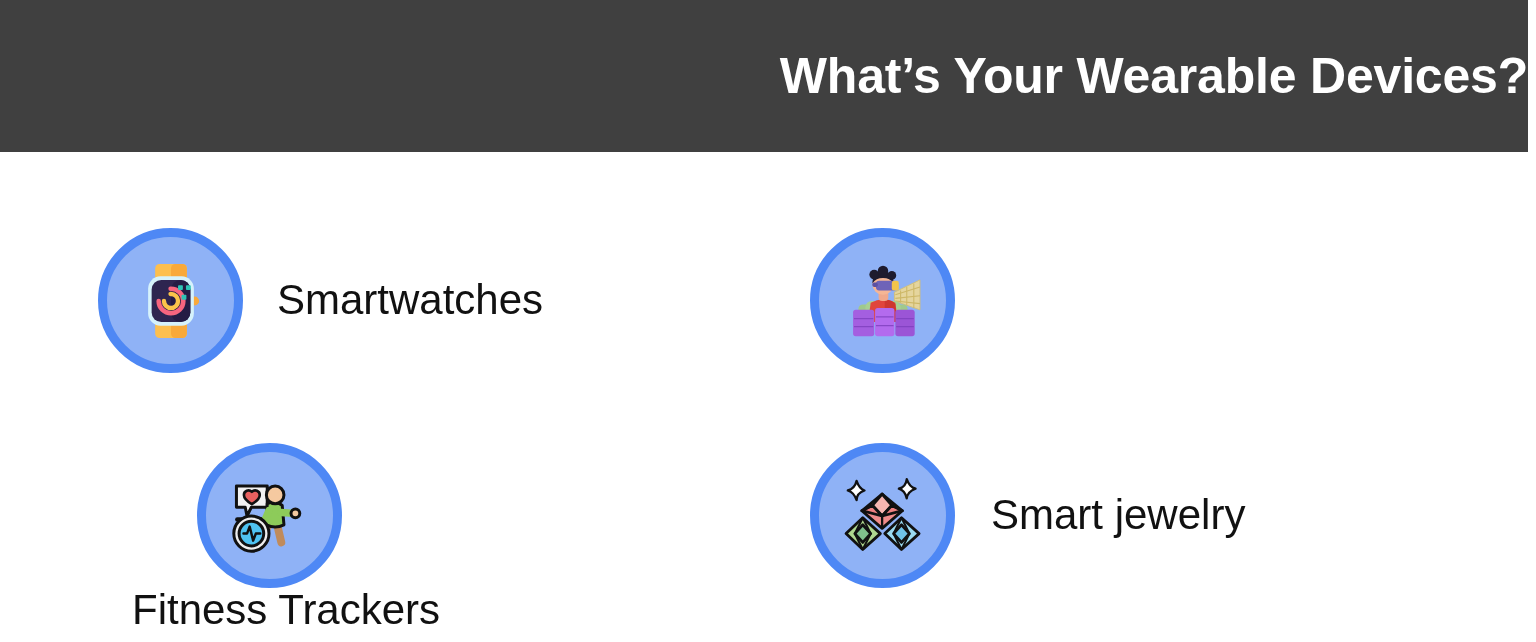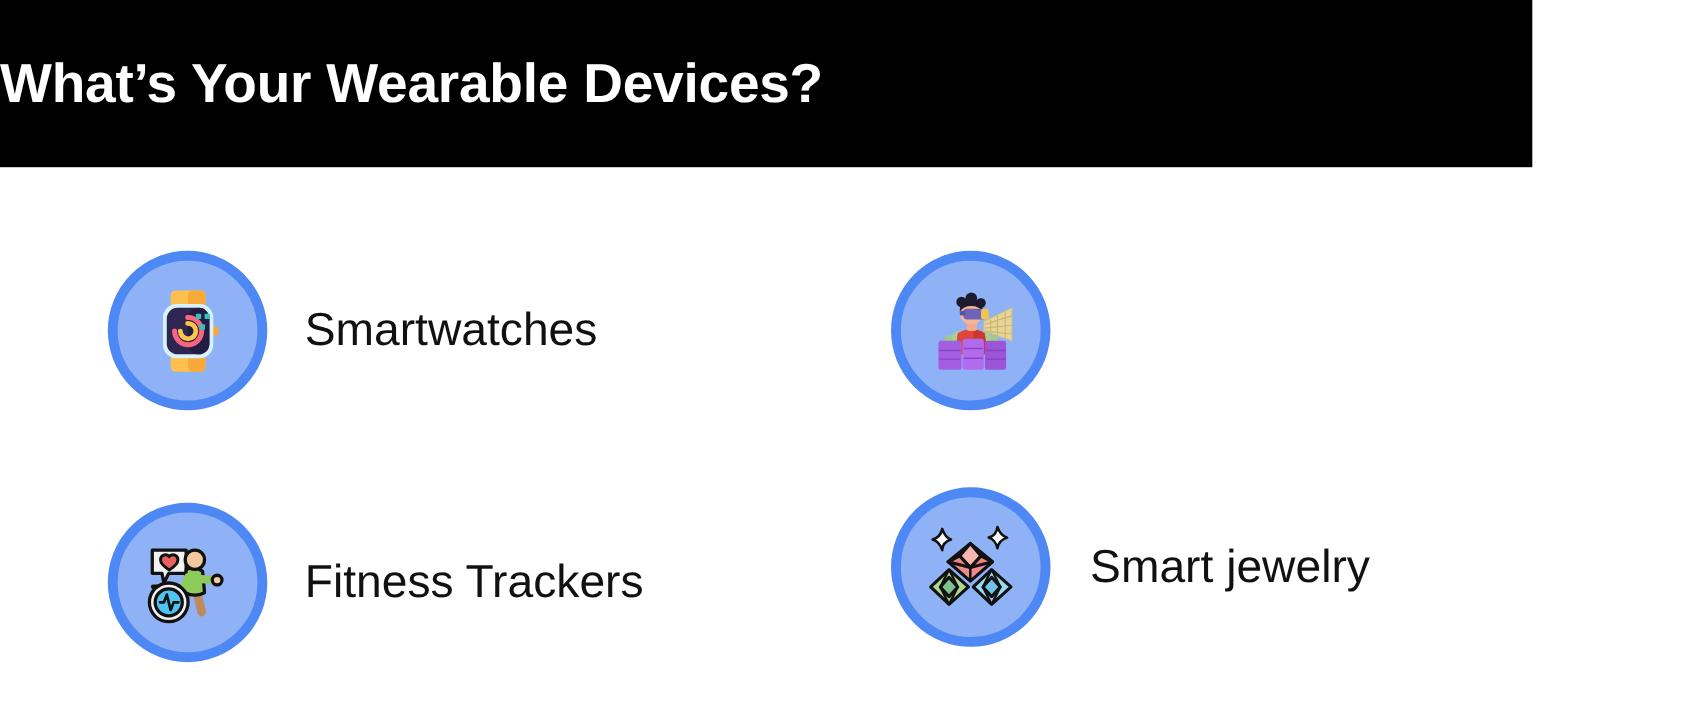--- a/index.html
+++ b/index.html
@@ -19,26 +19,26 @@
     width: 1536px;
     height: 642px;
     background: #ffffff;
   }
 
   
   .header-band {
     position: absolute;
     left: 0;
     top: 0;
-    width: 1393px;
+    width: 1528px;
     height: 152px;
-    background: #000000;
+    background: #404040;
     display: flex;
     align-items: center;
-    justify-content: flex-start;
+    justify-content: flex-end;
   }
   .header-title {
     color: #ffffff;
     font-family: "Liberation Sans", sans-serif;
     font-size: 50px;
     font-weight: bold;
     letter-spacing: -0.2px;
     line-height: 1;
     white-space: nowrap;
     margin: 0;
@@ -54,21 +54,21 @@
     height: 490px;
   }
 
   .item {
     position: absolute;
     display: flex;
     align-items: center;
   }
   .item-r1c1 { left: 98px;  top: 76px; }
   .item-r1c2 { left: 810px; top: 76px; }
-  .item-r2c1 { left: 98px;  top: 305px; }
+  .item-r2c1 { left: 98px;  top: 291px; flex-direction: column; }
   .item-r2c2 { left: 810px; top: 291px; }
 
   .icon-badge {
     position: relative;
     width: 145px;
     height: 145px;
     border-radius: 50%;
     background: #8FB2F6;
     border: 9px solid #4E88F5;
     box-sizing: border-box;

